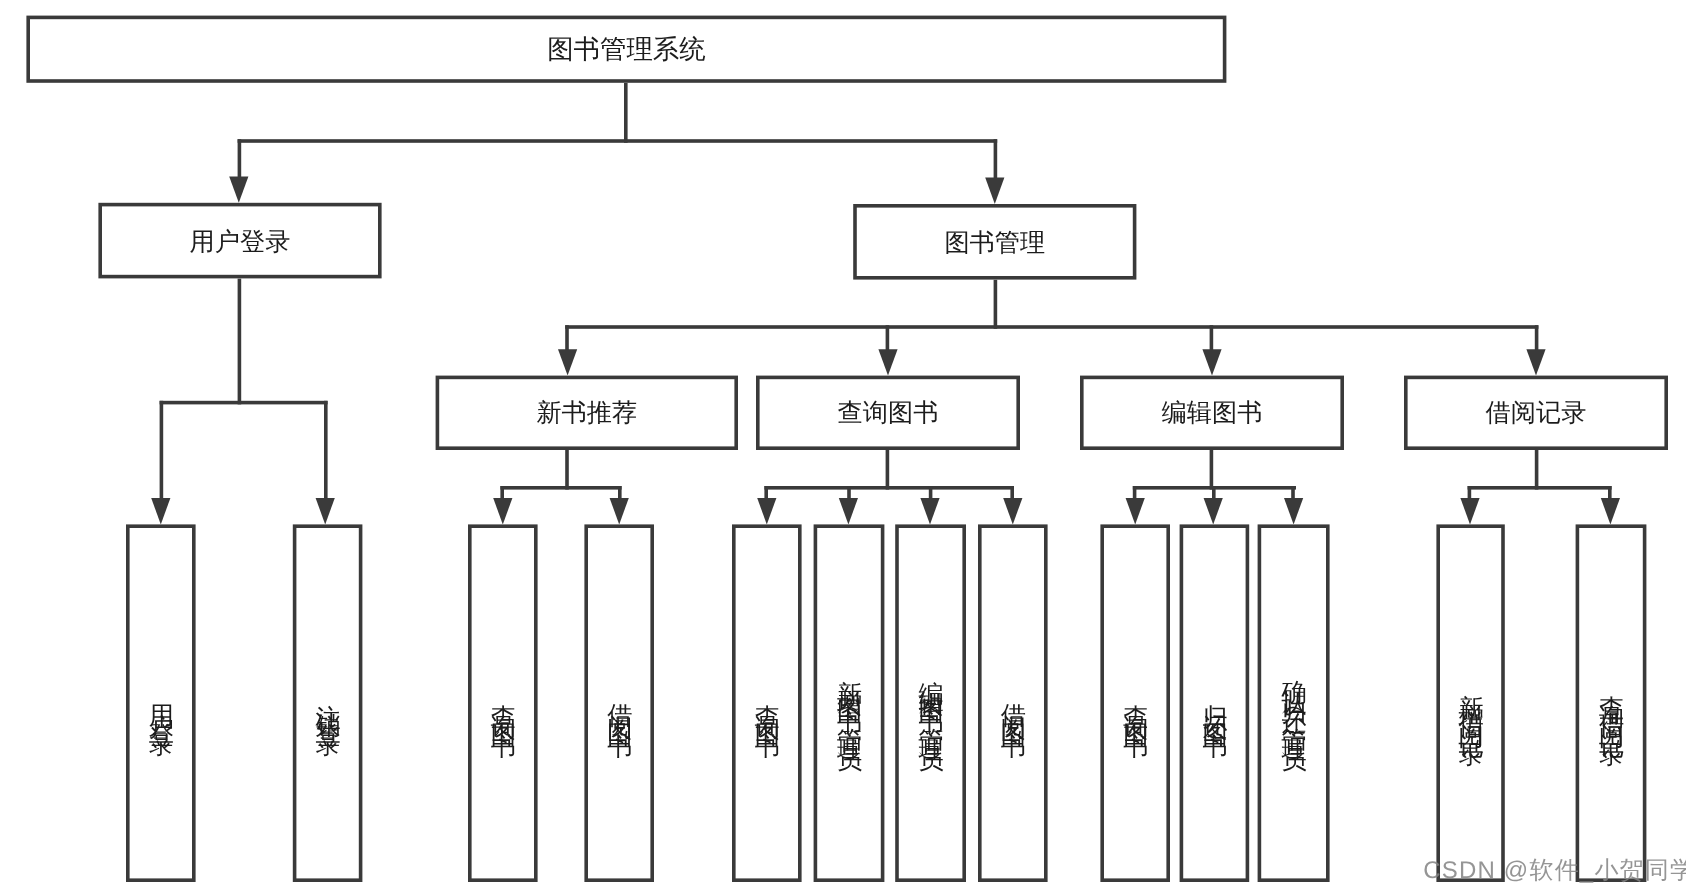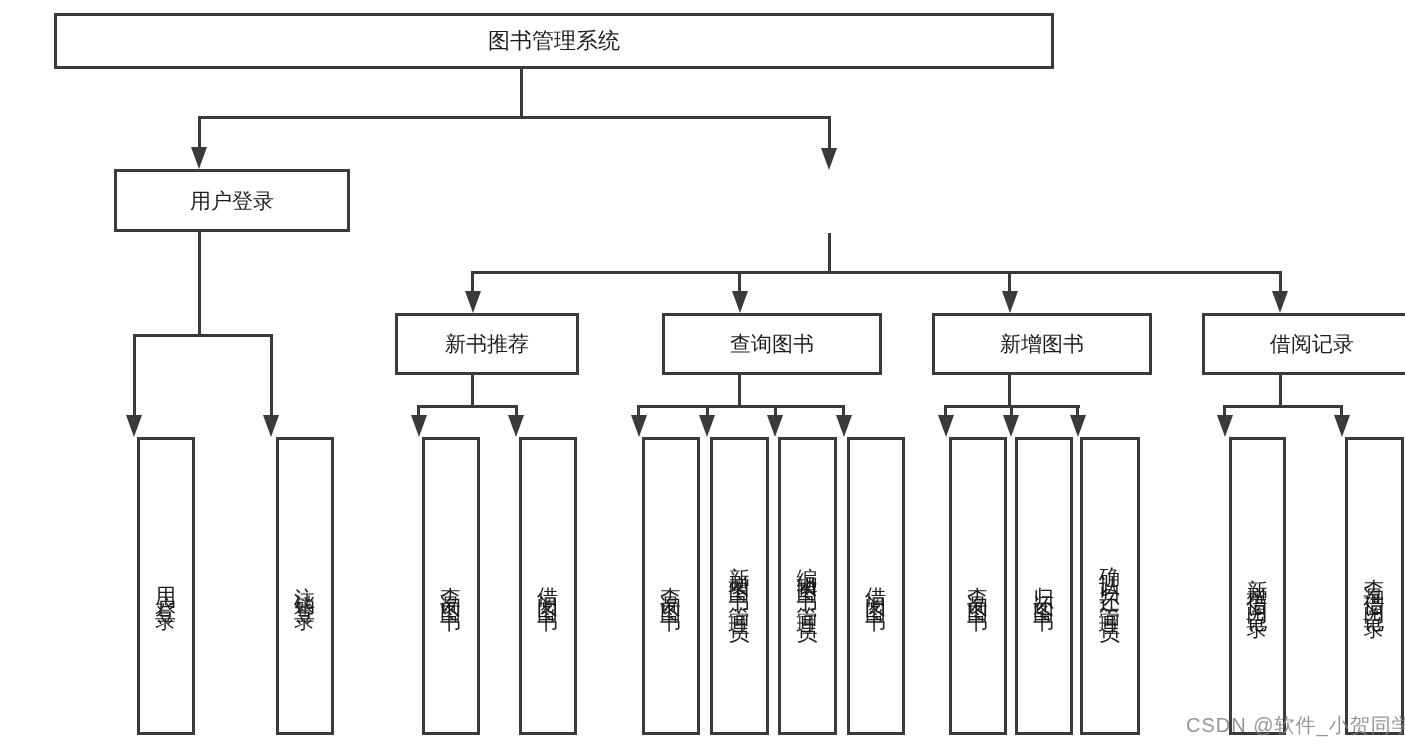--- a/index.html
+++ b/index.html
@@ -19,21 +19,20 @@
     position: absolute;
     box-sizing: border-box;
     background: #ffffff;
     border: 3px solid #3a3a3a;
     display: flex;
     align-items: center;
     justify-content: center;
     color: #1c1c1c;
     font-size: 21px;
     z-index: 2;
-    margin-left: 32px;
   }
   .box.root   { font-size: 22px; }
   .vbox span {
     writing-mode: vertical-rl;
     text-orientation: mixed;
     letter-spacing: 8px;
     line-height: 1;
     white-space: nowrap;
   }
   .hline, .vline {
@@ -74,48 +73,51 @@
 
   <div class="vline" style="left:520px; top:69px; height:50px;"></div>
   <div class="hline" style="left:198px; top:116px; width:633px;"></div>
   <div class="vline" style="left:198px; top:116px; height:33px;"></div>
   <div class="arrow" style="left:191px; top:147px;"></div>
   <div class="vline" style="left:828px; top:116px; height:34px;"></div>
   <div class="arrow" style="left:821px; top:148px;"></div>
 
   <div class="box" style="left:82px; top:169px; width:236px; height:63px;">
     <span>用户登录</span>
+  </div>
+  <div class="box" style="left:711px; top:170px; width:236px; height:63px;">
+    <span>图书管理</span>
   </div>
 
   <div class="vline" style="left:198px; top:232px; height:105px;"></div>
   <div class="hline" style="left:133px; top:334px; width:140px;"></div>
   <div class="vline" style="left:133px; top:334px; height:83px;"></div>
   <div class="arrow" style="left:126px; top:415px;"></div>
   <div class="vline" style="left:270px; top:334px; height:83px;"></div>
   <div class="arrow" style="left:263px; top:415px;"></div>
 
   <div class="vline" style="left:828px; top:233px; height:41px;"></div>
   <div class="hline" style="left:471px; top:271px; width:811px;"></div>
   <div class="vline" style="left:471px; top:271px; height:22px;"></div>
   <div class="arrow" style="left:465px; top:291px;"></div>
   <div class="vline" style="left:738px; top:271px; height:22px;"></div>
   <div class="arrow" style="left:732px; top:291px;"></div>
   <div class="vline" style="left:1008px; top:271px; height:22px;"></div>
   <div class="arrow" style="left:1002px; top:291px;"></div>
   <div class="vline" style="left:1279px; top:271px; height:22px;"></div>
   <div class="arrow" style="left:1272px; top:291px;"></div>
 
-  <div class="box" style="left:363px; top:313px; width:184px; height:62px;">
+  <div class="box" style="left:363px; top:313px; width:252px; height:62px;">
     <span>新书推荐</span>
   </div>
   <div class="box" style="left:630px; top:313px; width:220px; height:62px;">
     <span>查询图书</span>
   </div>
   <div class="box" style="left:900px; top:313px; width:220px; height:62px;">
-    <span>新增图书</span>
+    <span>编辑图书</span>
   </div>
   <div class="box" style="left:1170px; top:313px; width:220px; height:62px;">
     <span>借阅记录</span>
   </div>
 
   <div class="vline" style="left:471px; top:375px; height:33px;"></div>
   <div class="hline" style="left:417px; top:405px; width:101px;"></div>
   <div class="vline" style="left:417px; top:405px; height:12px;"></div>
   <div class="arrow" style="left:411px; top:415px;"></div>
   <div class="vline" style="left:515px; top:405px; height:12px;"></div>

